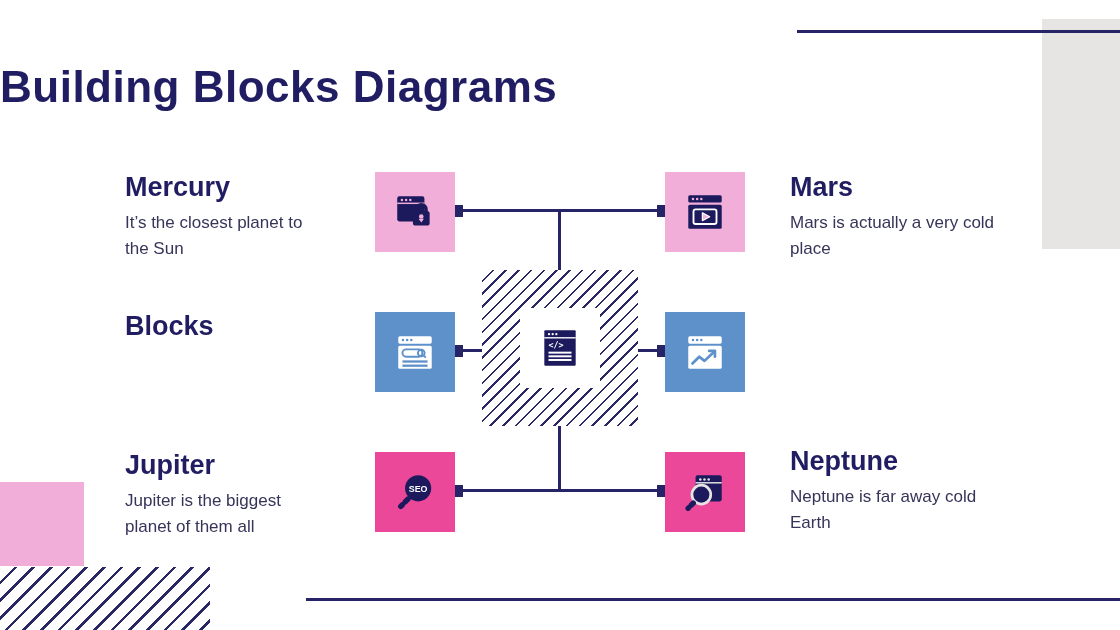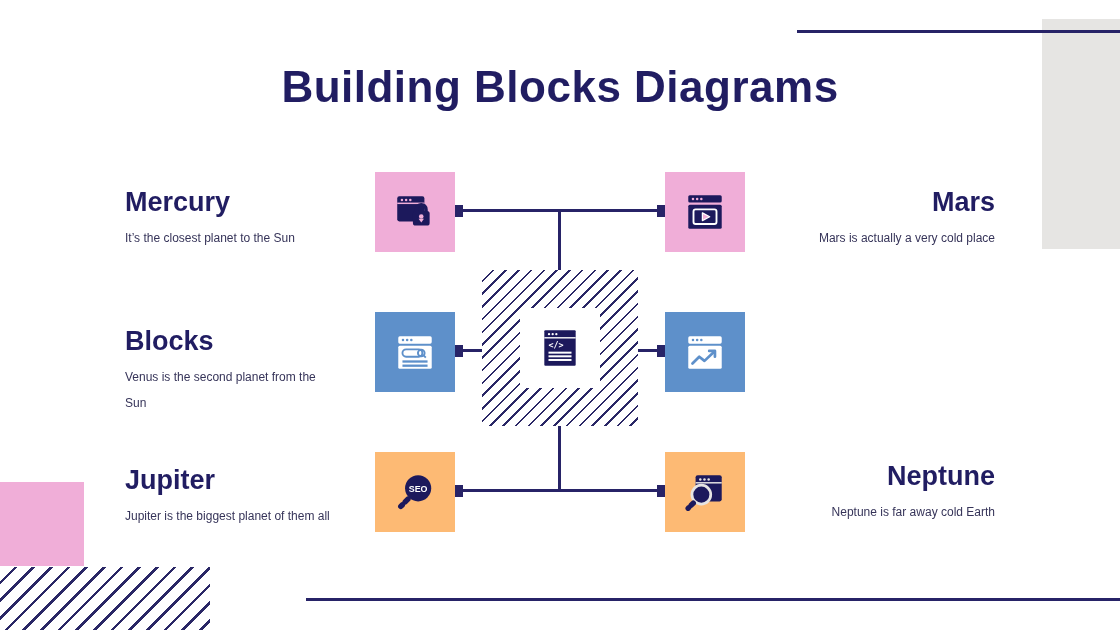--- a/index.html
+++ b/index.html
@@ -4,41 +4,41 @@
 <style>
   * { margin:0; padding:0; box-sizing:border-box; }
   body { background:#888; font-family:"Liberation Sans", sans-serif; }
   #slide{
     position:relative; width:1120px; height:630px; margin:0 auto;
     background:#ffffff; overflow:hidden;
   }
   
   .slide-title{
     position:absolute; top:62px; left:0; width:1120px;
-    text-align:center; font-size:44px; font-weight:800;
+    font-size:44px; font-weight:800;
     color:#211d62; letter-spacing:0.5px;
   }
-  .textblock{ position:absolute; width:205px;margin-top:15px; }
+  .textblock{ position:absolute; width:205px; }
   .textblock h2{
     font-size:27px; font-weight:800; color:#211d62; line-height:32px;
     margin-bottom:7px;
   }
   .textblock p{
-    font-size:12px; color:#363459; line-height:26px;
+    font-size:17px; color:#363459; line-height:26px;
   }
   .textblock.left { left:125px; text-align:left; }
-  .textblock.right{ left:790px; text-align:right; }
+  .textblock.right{ left:790px; }
   
   .tile{
     position:absolute; width:80px; height:80px;
     display:flex; align-items:center; justify-content:center;
   }
   .tile.pink{ background:#f0aed8; }
   .tile.blue{ background:#5e90ca; }
-  .tile.gray{ background:#fdba74; }
+  .tile.gray{ background:#ec4899; }
   
   .conn{ position:absolute; background:#272367; }
   .plug{ position:absolute; width:12px; height:12px; background:#272367; }
   
   .hatch-center{
     position:absolute; left:482px; top:270px; width:156px; height:156px;
     background:repeating-linear-gradient(135deg,#ffffff 0 7.2px,#2a2766 7.2px 9px);
     display:flex; align-items:center; justify-content:center;
   }
   .hatch-center .inner{
@@ -68,21 +68,20 @@
   <div class="decor-line-bottom"></div>
 
   <div class="slide-title">Building Blocks Diagrams</div>
 
   <div class="textblock left" style="top:171px">
     <h2>Mercury</h2>
     <p>It’s the closest planet to the Sun</p>
   </div>
   <div class="textblock left" style="top:310px">
     <h2>Blocks</h2>
-    <p>Venus is the second planet from the Sun</p>
   </div>
   <div class="textblock left" style="top:449px">
     <h2>Jupiter</h2>
     <p>Jupiter is the biggest planet of them all</p>
   </div>
 
   <div class="textblock right" style="top:171px">
     <h2>Mars</h2>
     <p>Mars is actually a very cold place</p>
   </div>

